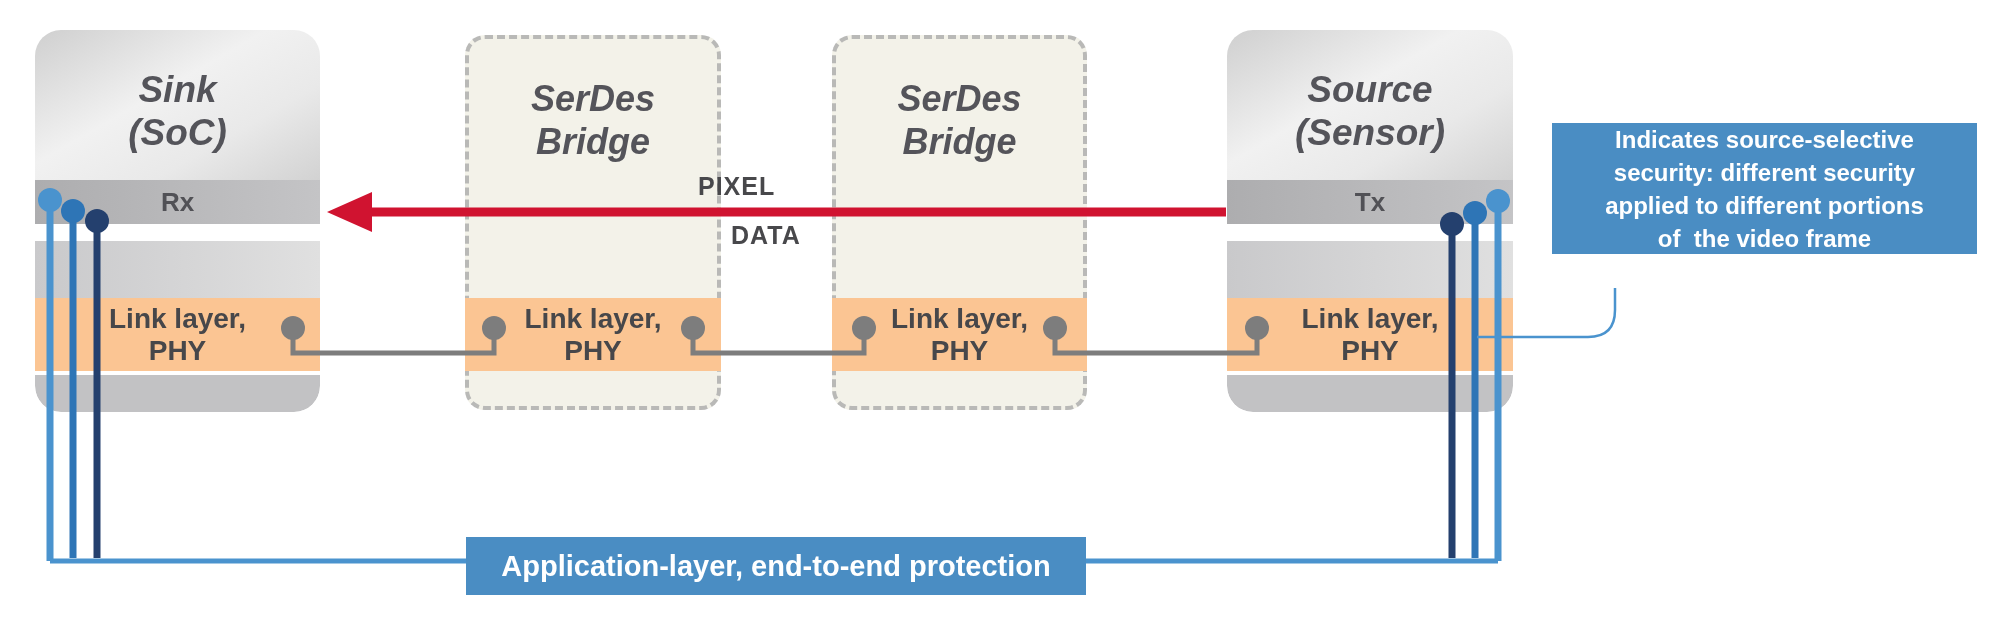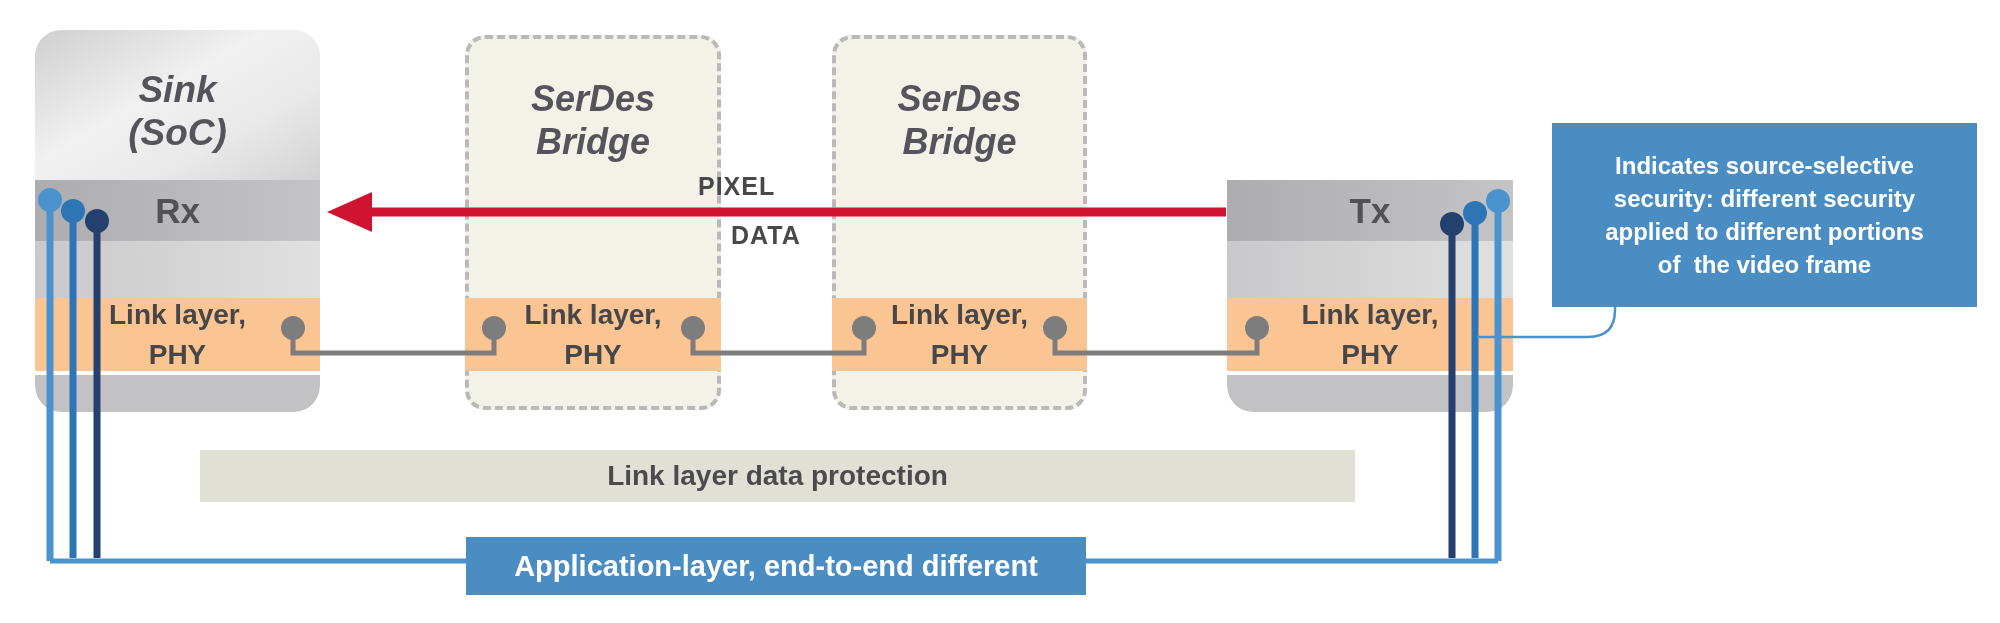--- a/index.html
+++ b/index.html
@@ -11,24 +11,24 @@
   .node.solid{border-radius:26px;overflow:hidden;}
   .node.dashed{background:var(--bridge-bg,#f3f2e9);border:4px dashed var(--bridge-border,#b9b9b7);border-radius:20px;}
 
   .sec{position:absolute;left:0;right:0;display:flex;align-items:center;justify-content:center;}
   .node-title{font-weight:700;font-style:italic;color:var(--text-dark,#54545a);
               font-size:37px;line-height:43px;text-align:center;white-space:pre-line;
               align-items:flex-start;padding-top:38px;}
   .solid .node-title{top:0;height:150px;background:linear-gradient(150deg,#cfcfcf 0%,#f1f1f1 38%,#e9e9e9 62%,#c9c9c9 100%);}
   .dashed .node-title{top:0;height:150px;font-size:36px;}
 
-  .port-band{top:150px;height:61px;background:linear-gradient(90deg,#adadaf,#c4c4c6);
-             font-size:35px;font-weight:700;color:#515156;}
+  .port-band{top:150px;height:44px;background:linear-gradient(90deg,#adadaf,#c4c4c6);
+             font-size:26px;font-weight:700;color:#515156;}
   .mid-strip{top:211px;height:57px;background:linear-gradient(90deg,#c9c9cb,#e0e0e0);}
-  .layer-band{background:var(--orange,#fbc593);font-size:28px;line-height:40px;font-weight:700;
+  .layer-band{background:var(--orange,#fbc593);font-size:28px;line-height:32px;font-weight:700;
               color:#47474a;text-align:center;white-space:pre-line;}
   .solid .layer-band{top:268px;height:73px;}
   .dashed .layer-band{top:259px;height:73px;left:-4px;right:-4px;}
   .bottom-strip{top:345px;height:37px;background:#c2c2c4;border-radius:0 0 26px 26px;}
 
   
   .arrow-label{position:absolute;width:160px;text-align:left;font-size:25px;font-weight:700;
                letter-spacing:1px;color:#48484b;}
   .bar{position:absolute;display:flex;align-items:center;justify-content:center;font-weight:700;}
   .bar.gray{background:var(--bar-bg,#e1e0d6);color:#4b4b4e;font-size:28px;}
@@ -62,35 +62,36 @@
   </div>
 
   <div class="node dashed" style="left:832px;top:35px;width:255px;height:375px">
     <div class="sec node-title">SerDes
 Bridge</div>
     <div class="sec layer-band">Link layer,
 PHY</div>
   </div>
 
   <div class="node solid" style="left:1227px;top:30px;width:286px;height:382px">
+    <div class="sec node-title">Source
+(Sensor)</div>
     <div class="sec port-band">Tx</div>
     <div class="sec mid-strip"></div>
     <div class="sec layer-band">Link layer,
 PHY</div>
     <div class="sec bottom-strip"></div>
   </div>
 
   <div class="arrow-label" style="left:698px;top:172px">PIXEL</div>
   <div class="arrow-label" style="left:731px;top:221px">DATA</div>
 
-  <div class="bar gray" style="left:200px;top:450px;width:1155px;height:52px">Link layer data protection</div>
 
-  <div class="bar blue" style="left:466px;top:537px;width:620px;height:58px">Application-layer, end-to-end different</div>
+  <div class="bar blue" style="left:466px;top:537px;width:620px;height:58px">Application-layer, end-to-end protection</div>
 
-  <div class="callout-box" style="left:1552px;top:123px;width:425px;height:184px">Indicates source-selective
+  <div class="callout-box" style="left:1552px;top:123px;width:425px;height:131px">Indicates source-selective
 security: different security
 applied to different portions
 of  the video frame</div>
 
   <svg class="overlay" width="2000" height="623" viewBox="0 0 2000 623">
 
     <g style="stroke:var(--gray-line,#7d7d7d);stroke-width:5;fill:none;">
       <path d="M293,328 V353 H494 V328"></path>
       <path d="M693,328 V353 H864 V328"></path>
       <path d="M1055,328 V353 H1257 V328"></path>

